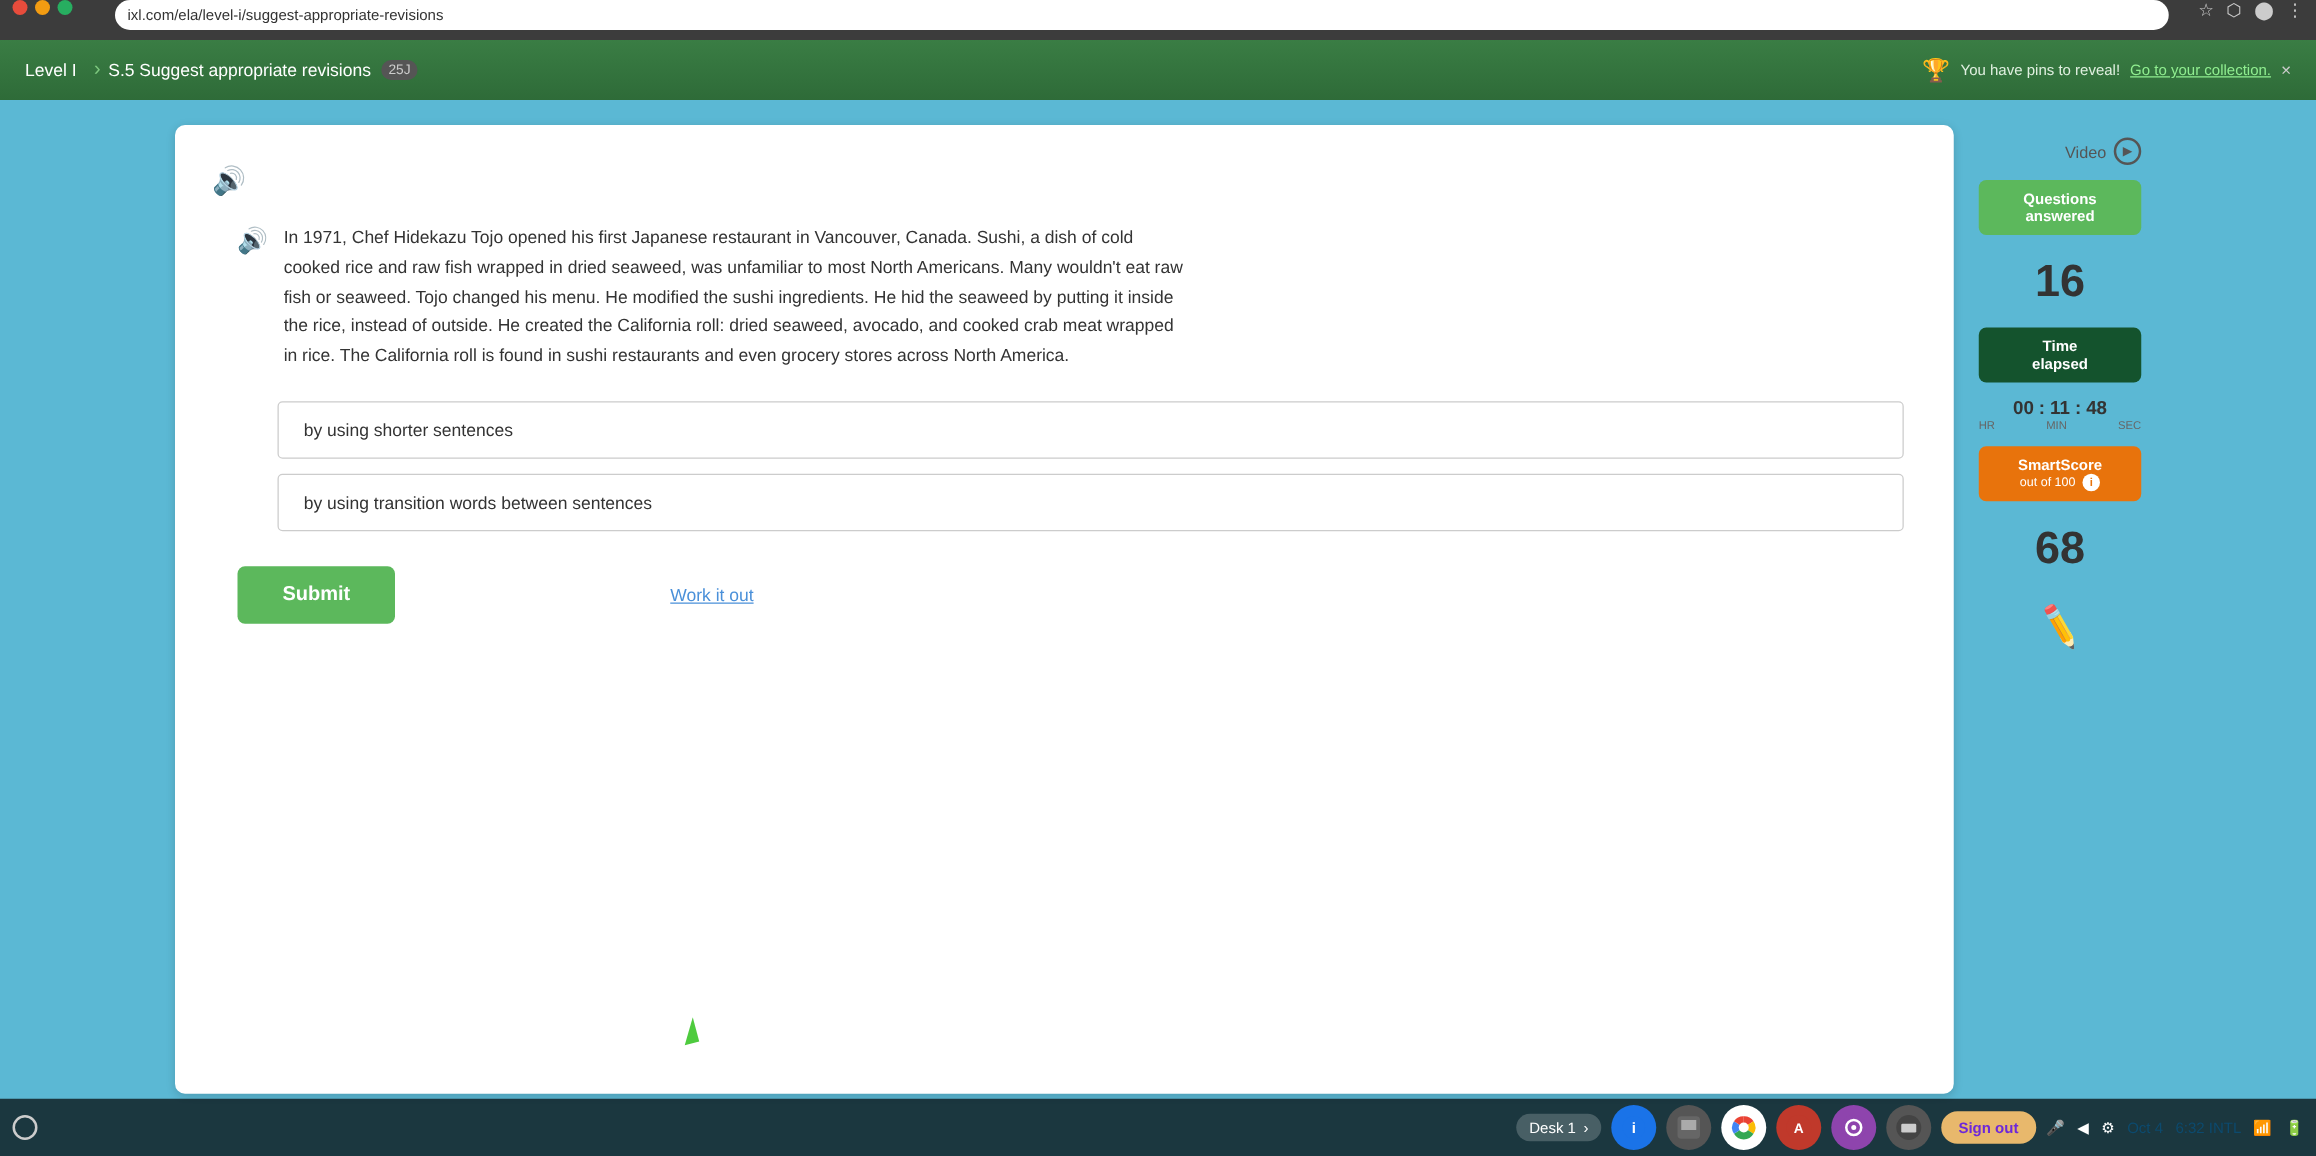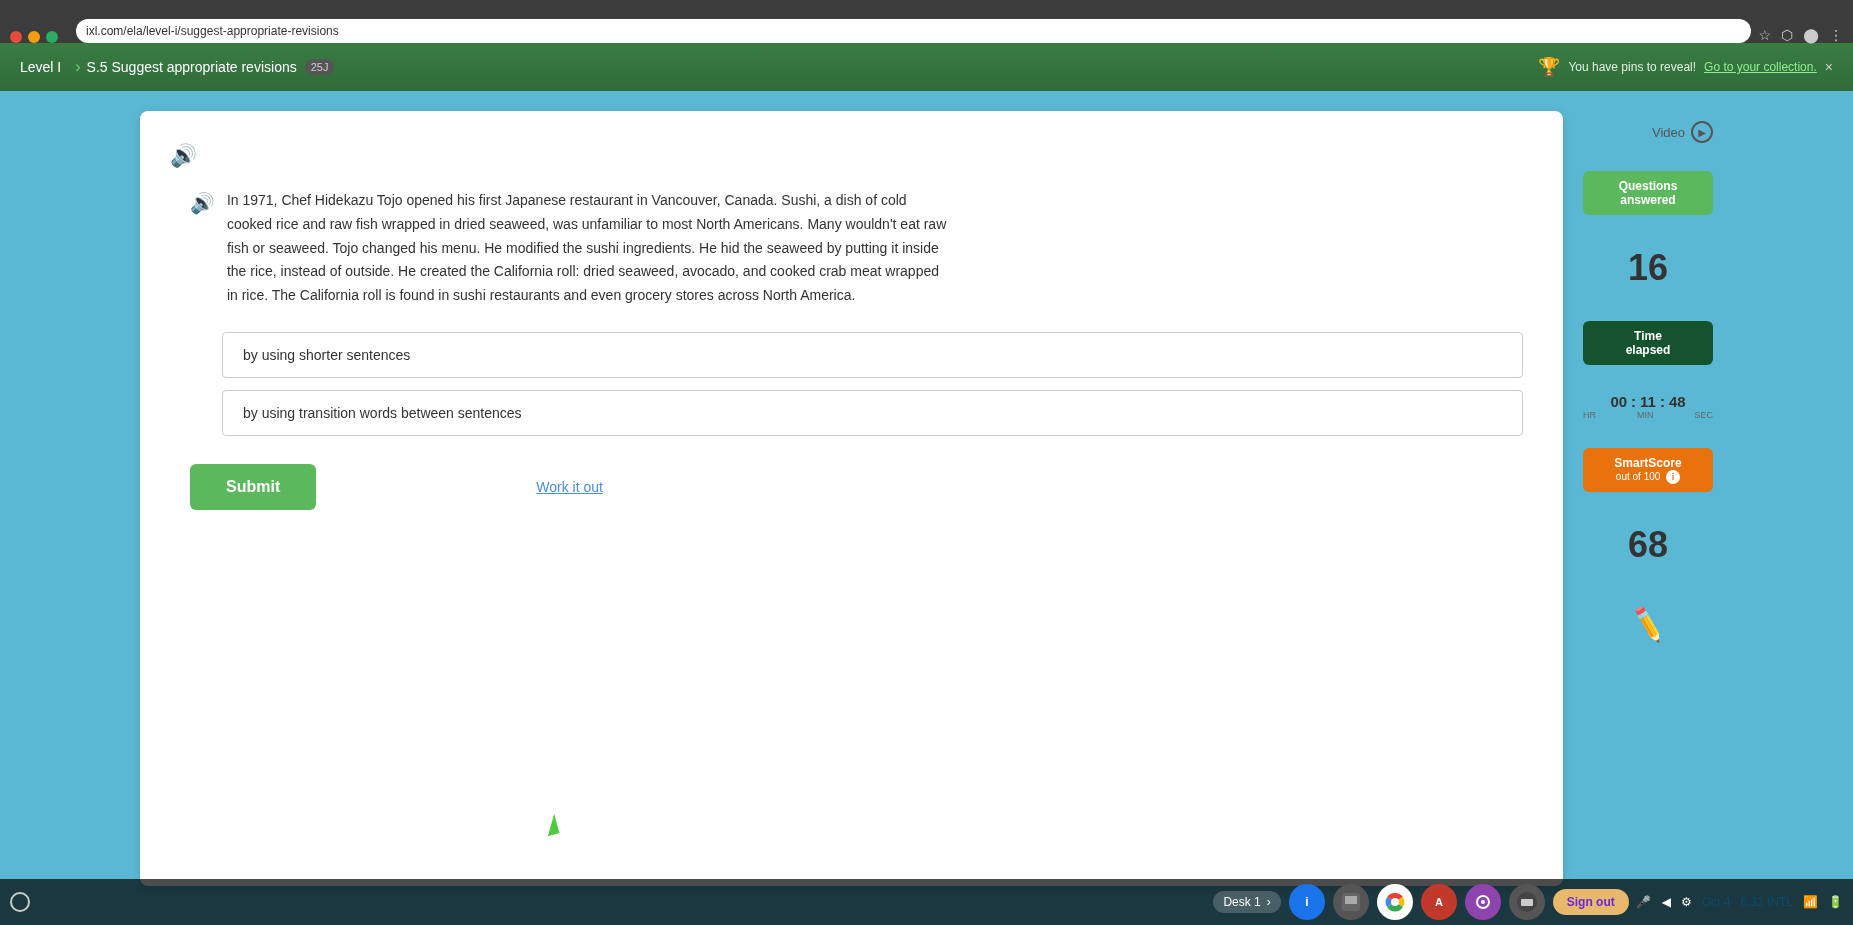--- a/index.html
+++ b/index.html
@@ -7,25 +7,25 @@
       width: 1853px;
       height: 925px;
       font-family: Arial, sans-serif;
       overflow: hidden;
       background: #5bb8d4;
     }
 
     
     .browser-bar {
       background: #3c3c3c;
-      height: 43px;
-      display: flex;
-      align-items: flex-end;
+      height: 32px;
+      display: flex;
+      align-items: flex-start;
       padding: 0 10px;
-      gap: 8px;
+      gap: 24px;
     }
     .browser-url {
       flex: 1;
       background: #fff;
       border-radius: 12px;
       height: 24px;
       display: flex;
       align-items: center;
       padding: 0 10px;
       font-size: 12px;
@@ -200,21 +200,21 @@
       text-decoration: underline;
       cursor: pointer;
       margin-left: 220px;
     }
 
     
     .right-panel {
       width: 130px;
       display: flex;
       flex-direction: column;
-      gap: 28px;
+      gap: 12px;
       padding-top: 10px;
     }
 
     .video-btn {
       display: flex;
       align-items: center;
       gap: 6px;
       color: #555;
       font-size: 13px;
       cursor: pointer;

